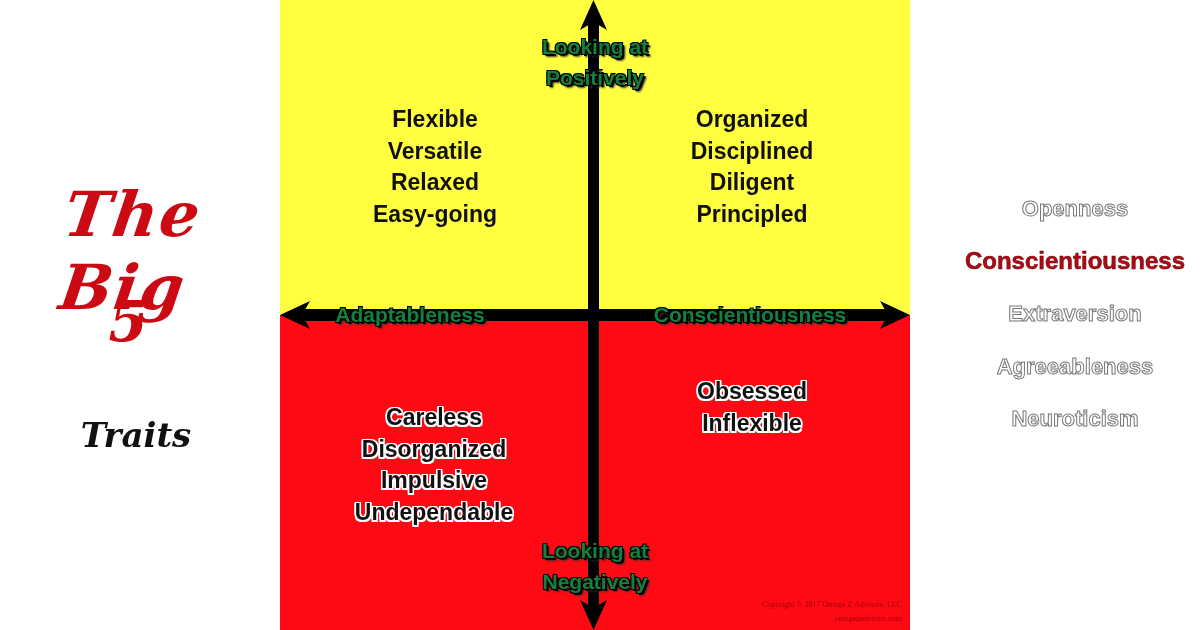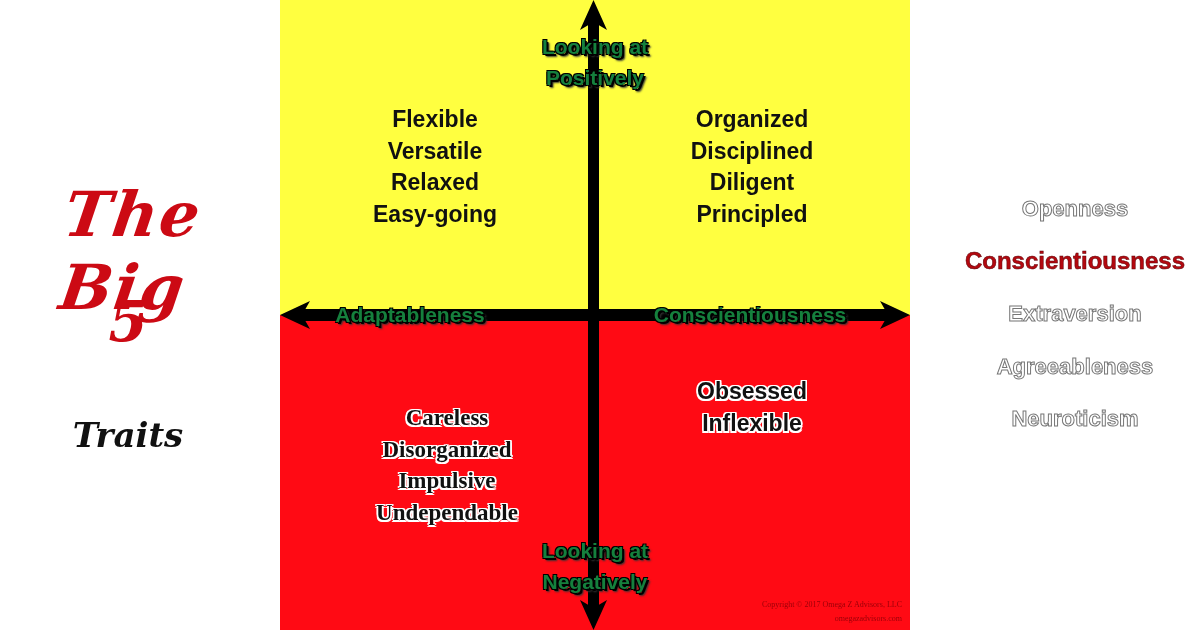--- a/index.html
+++ b/index.html
@@ -2,31 +2,31 @@
 <html><head>
   <meta charset="utf-8">
   <style>
     html, body { margin:0; padding:0; }
     body { width:1200px; height:630px; background:#ffffff; position:relative; overflow:hidden; font-family:"Liberation Sans", sans-serif; }
     .left-title { position:absolute; left:0; top:0; width:280px; height:630px; }
     .lt { position:absolute; left:0; width:256px; text-align:center; font-family:"DejaVu Serif", serif; font-style:italic; font-weight:bold; }
     .lt-big { top:178px; font-size:62px; color:#cc0a14; letter-spacing:2px; transform:skewX(-8deg); }
     .lt-five { top:288px; font-size:56px; color:#cc0a14; }
     .lt-pers { top:362px; font-size:34px; color:#111; }
-    .lt-traits { top:415px; font-size:34px; color:#111; }
+    .lt-traits { top:415px; font-size:34px; color:#111;padding-left:8px; }
 
     .quad { position:absolute; left:280px; top:0; width:630px; height:630px; }
     .top-half { position:absolute; left:0; top:0; width:630px; height:315px; }
     .bot-half { position:absolute; left:0; top:315px; width:630px; height:315px; }
     .qlist { position:absolute; text-align:center; font-weight:bold; font-size:23px; line-height:31.5px; }
     .qlist.yellow span { color:#111; display:block; }
     .qlist.red span { display:block; color:#111; text-shadow:-1.5px -1.5px 0 #fff, 1.5px -1.5px 0 #fff, -1.5px 1.5px 0 #fff, 1.5px 1.5px 0 #fff, 0 1.5px 0 #fff, 1.5px 0 0 #fff, 0 -1.5px 0 #fff, -1.5px 0 0 #fff; }
     .ql-tl { left:80px; top:104px; width:150px; }
     .ql-tr { left:392px; top:104px; width:160px; }
-    .ql-bl { left:82px; top:402px; width:170px;font-family:Liberation Serif, serif; }
+    .ql-bl { left:69px; top:402px; width:170px; }
     .ql-br { left:392px; top:376px; width:160px; }
     .axis-label { position:absolute; color:#15803d; font-weight:bold; font-size:21px; text-align:center; line-height:31px; text-shadow: 2px 2px 0 #000, -1px -1px 0 #000, 1px -1px 0 #000, -1px 1px 0 #000, 3px 3px 2px #333; }
     .al-top { left:230px; top:31px; width:170px; }
     .al-bot { left:230px; top:535px; width:170px; }
     .al-left { left:30px; top:299px; width:200px; }
     .al-right { left:340px; top:299px; width:260px; }
     .copyright { position:absolute; right:8px; top:598px; text-align:right; font-size:8px; line-height:14px; color:#9a0008; font-family:"Liberation Serif", serif;margin-left:17px; }
     svg.axes { position:absolute; left:0; top:0; }
 
     .traits { position:absolute; left:950px; top:190px; width:250px; }

